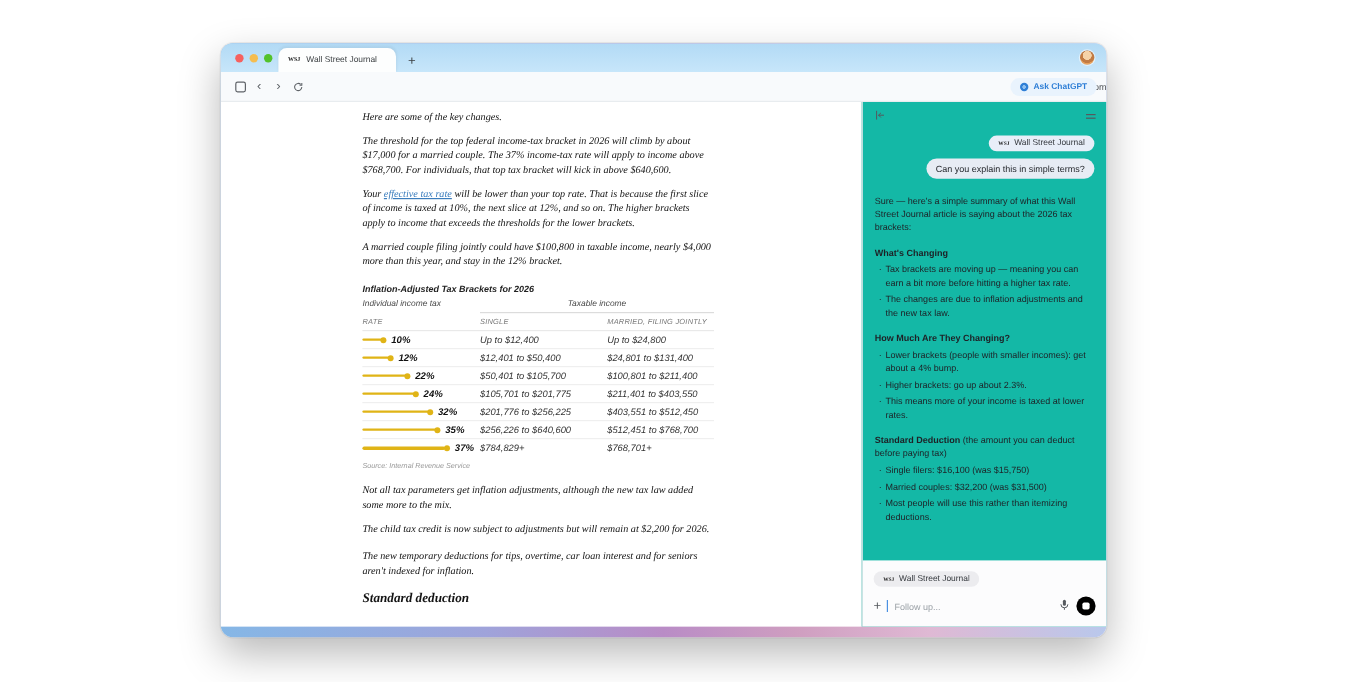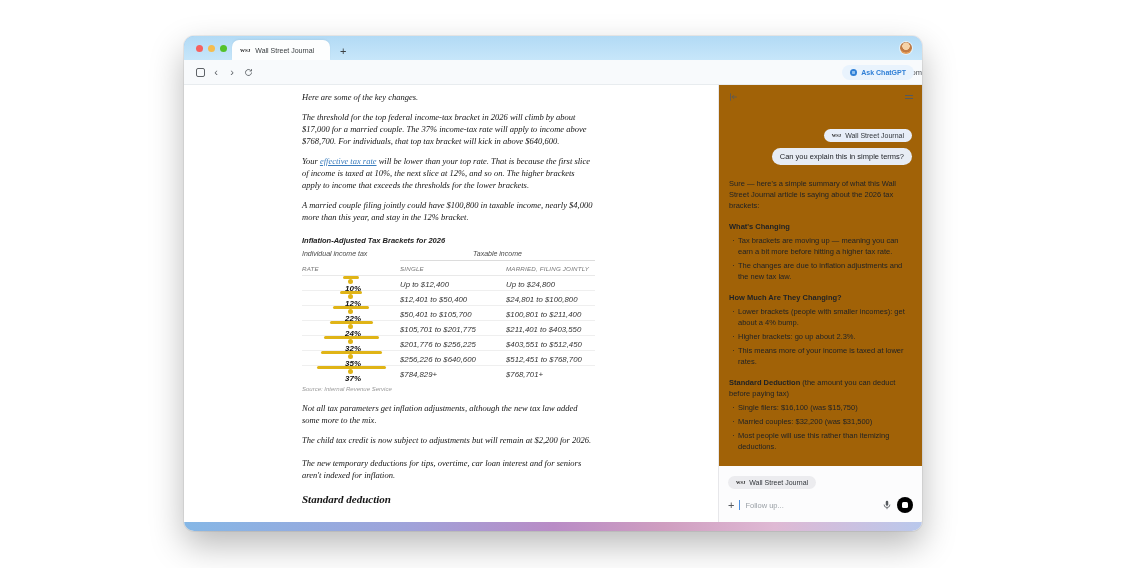--- a/index.html
+++ b/index.html
@@ -55,30 +55,30 @@
   .wsj-table { font-family:"Liberation Sans", sans-serif; margin-top:13px; width:293px; }
   .tbl-title { font-size:7.5px; font-weight:bold; color:#222; }
   .tbl-sub { display:grid; grid-template-columns:98px 195px; margin-top:5px; }
   .tbl-sub-left { font-size:7px; color:#4a4a4a; }
   .tbl-sub-right { font-size:7px; color:#4a4a4a; text-align:center; border-bottom:1px solid #dcdcdc; padding-bottom:3px; }
   .tbl-head { display:grid; grid-template-columns:98px 106px 89px; padding:4px 0 3px;
     border-bottom:1px solid #e9e9e9; }
   .tbl-head span { font-size:6.2px; color:#777; letter-spacing:.2px; white-space:nowrap; }
   .tbl-row { display:grid; grid-template-columns:98px 106px 89px; align-items:center;
     height:15px; border-bottom:1px solid #efefef; }
-  .rate-cell { display:flex; align-items:center;flex-direction:column; }
+  .rate-cell { display:flex; align-items:center; }
   .bar { height:2.5px; border-radius:2px; background:#e0b416; }
   .dot { width:5px; height:5px; border-radius:50%; background:#e0b416; margin-left:-1px; }
   .rate-label { font-size:8px; font-weight:bold; color:#111; margin-left:4px; }
   .cell { font-size:7.8px; color:#333; white-space:nowrap; }
   .tbl-source { font-size:6px; color:#999; margin-top:5px; }
 
   
-  .sidebar { flex:1; background:#a16207; border-left:1px solid #e7e7ea; display:flex;
-    flex-direction:column; position:relative;gap:16px; }
+  .sidebar { flex:1; background:#14b8a6; border-left:1px solid #e7e7ea; display:flex;
+    flex-direction:column; position:relative; }
   .sb-header { height:24px; flex:0 0 24px; display:flex; align-items:center;
     justify-content:space-between; padding:0 9px; }
   .menu-ic { display:flex; flex-direction:column; gap:2.5px; }
   .menu-ic i { display:block; width:8px; height:1.2px; background:#55595e; }
   .messages { flex:1; overflow:hidden; padding:4px 10px 0; }
   .chip-row { display:flex; justify-content:flex-end; }
   .chip { display:inline-flex; align-items:center; gap:4px; background:#e8eef8;
     border-radius:9px; padding:3px 8px; }
   .chip-fav { font-family:"Liberation Serif", serif; font-weight:bold; font-size:4.5px; color:#1a1a1a; }
   .chip-label { font-size:7px; color:#33373c; white-space:nowrap; }
@@ -177,21 +177,21 @@
             <span class="cell">Up to $12,400</span>
             <span class="cell">Up to $24,800</span>
           </div>
           <div class="tbl-row">
             <span class="rate-cell">
                 <span class="bar" style="width: 22px;"></span>
                 <span class="dot"></span>
                 <span class="rate-label">12%</span>
               </span>
             <span class="cell">$12,401 to $50,400</span>
-            <span class="cell">$24,801 to $100,800</span>
+            <span class="cell">$24,801 to $131,400</span>
           </div>
           <div class="tbl-row">
             <span class="rate-cell">
                 <span class="bar" style="width: 36px;"></span>
                 <span class="dot"></span>
                 <span class="rate-label">22%</span>
               </span>
             <span class="cell">$50,401 to $105,700</span>
             <span class="cell">$100,801 to $211,400</span>
           </div>

